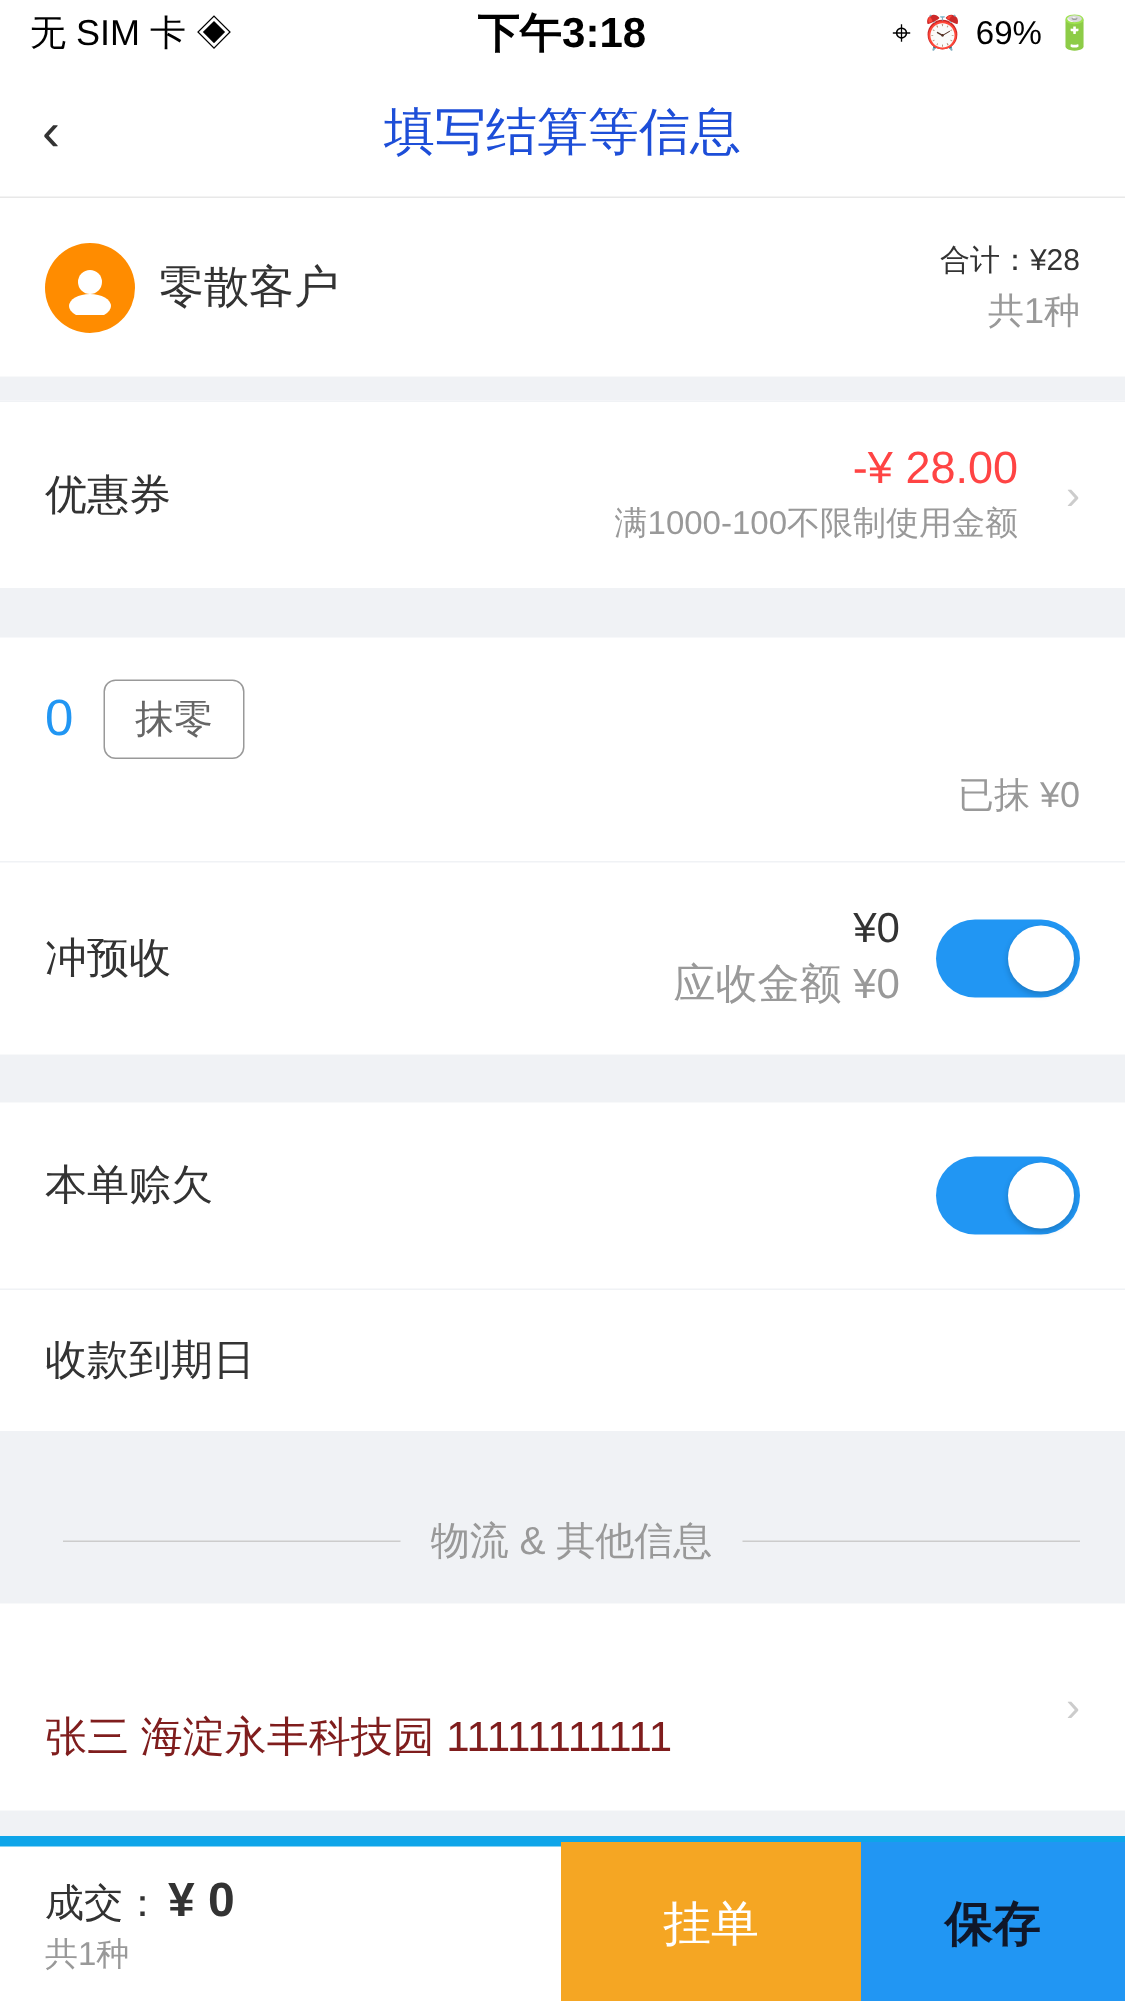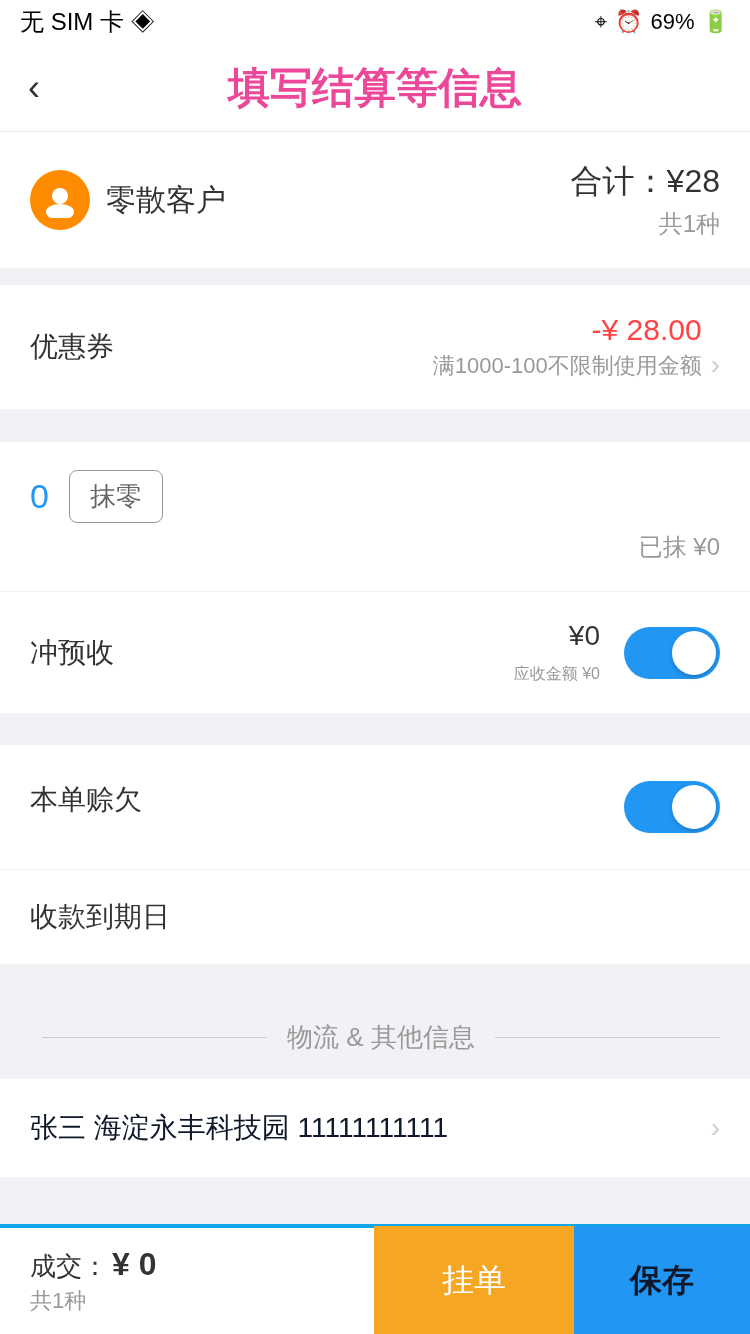--- a/index.html
+++ b/index.html
@@ -40,23 +40,23 @@
       border-bottom: 1px solid #e8e8e8;
     }
     .nav-back {
       position: absolute;
       left: 28px;
       font-size: 36px;
       color: #333;
       cursor: pointer;
     }
     .nav-title {
-      font-size: 42px;
-      font-weight: 700;
-      color: #ec4899;
+      font-size: 34px;
+      font-weight: 400;
+      color: #1d4ed8;
     }
 
     
     .section {
       background: #fff;
       margin-bottom: 16px;
     }
 
     
     .customer-row {
@@ -80,21 +80,21 @@
       justify-content: center;
     }
     .customer-name {
       font-size: 30px;
       color: #333;
     }
     .customer-total {
       text-align: right;
     }
     .total-amount {
-      font-size: 32px;
+      font-size: 20px;
       color: #333;
     }
     .total-count {
       font-size: 24px;
       color: #999;
       margin-top: 4px;
     }
 
     
     .row-item {
@@ -103,22 +103,22 @@
       justify-content: space-between;
       padding: 28px 30px;
       border-top: 1px solid #f0f2f5;
     }
     .row-label {
       font-size: 28px;
       color: #333;
     }
     .row-right {
       display: flex;
-      align-items: flex-end;
-      gap: 1px;
+      align-items: center;
+      gap: 24px;
     }
     .row-value-block {
       text-align: right;
     }
     .discount-amount {
       font-size: 30px;
       color: #ff4444;
       font-weight: 500;
     }
     .discount-desc {
@@ -185,23 +185,23 @@
       gap: 24px;
     }
     .prepay-amounts {
       text-align: right;
     }
     .prepay-main {
       font-size: 28px;
       color: #333;
     }
     .prepay-sub {
-      font-size: 16px;
-      color: #999;
-      margin-top: 12px;
+      font-size: 28px;
+      color: #999;
+      margin-top: 2px;
     }
 
     
     .toggle {
       width: 96px;
       height: 52px;
       border-radius: 26px;
       background: #2196f3;
       position: relative;
       cursor: pointer;
@@ -272,35 +272,36 @@
       background: #fff;
     }
     .address-label {
       font-size: 28px;
       color: #333;
       flex-shrink: 0;
       margin-right: 20px;
     }
     .address-value {
       font-size: 28px;
-      color: #0f172a;
+      color: #7f1d1d;
       flex: 1;
+      margin-top: 40px;
     }
 
     
     .bottom-bar {
       position: fixed;
       bottom: 0;
       left: 0;
       width: 750px;
       height: 110px;
       background: #fff;
       display: flex;
       align-items: center;
-      border-top: 4px solid #0ea5e9;
+      border-top: 7px solid #0ea5e9;
     }
     .bottom-summary {
       flex: 1;
       padding: 0 30px;
     }
     .bottom-summary-top {
       font-size: 26px;
       color: #333;
     }
     .bottom-summary-amount {
@@ -341,20 +342,21 @@
     
     .bottom-spacer { height: 120px; }
   </style>
 </head>
 <body>
 
 <div class="status-bar">
   <div class="status-left">
     <span>无 SIM 卡 ◈</span>
   </div>
+  <div class="status-center">下午3:18</div>
   <div class="status-right">
     <span>⌖</span>
     <span>⏰</span>
     <span>69%</span>
     <span>🔋</span>
   </div>
 </div>
 
 <div class="nav-bar">
   <div class="nav-back">‹</div>

